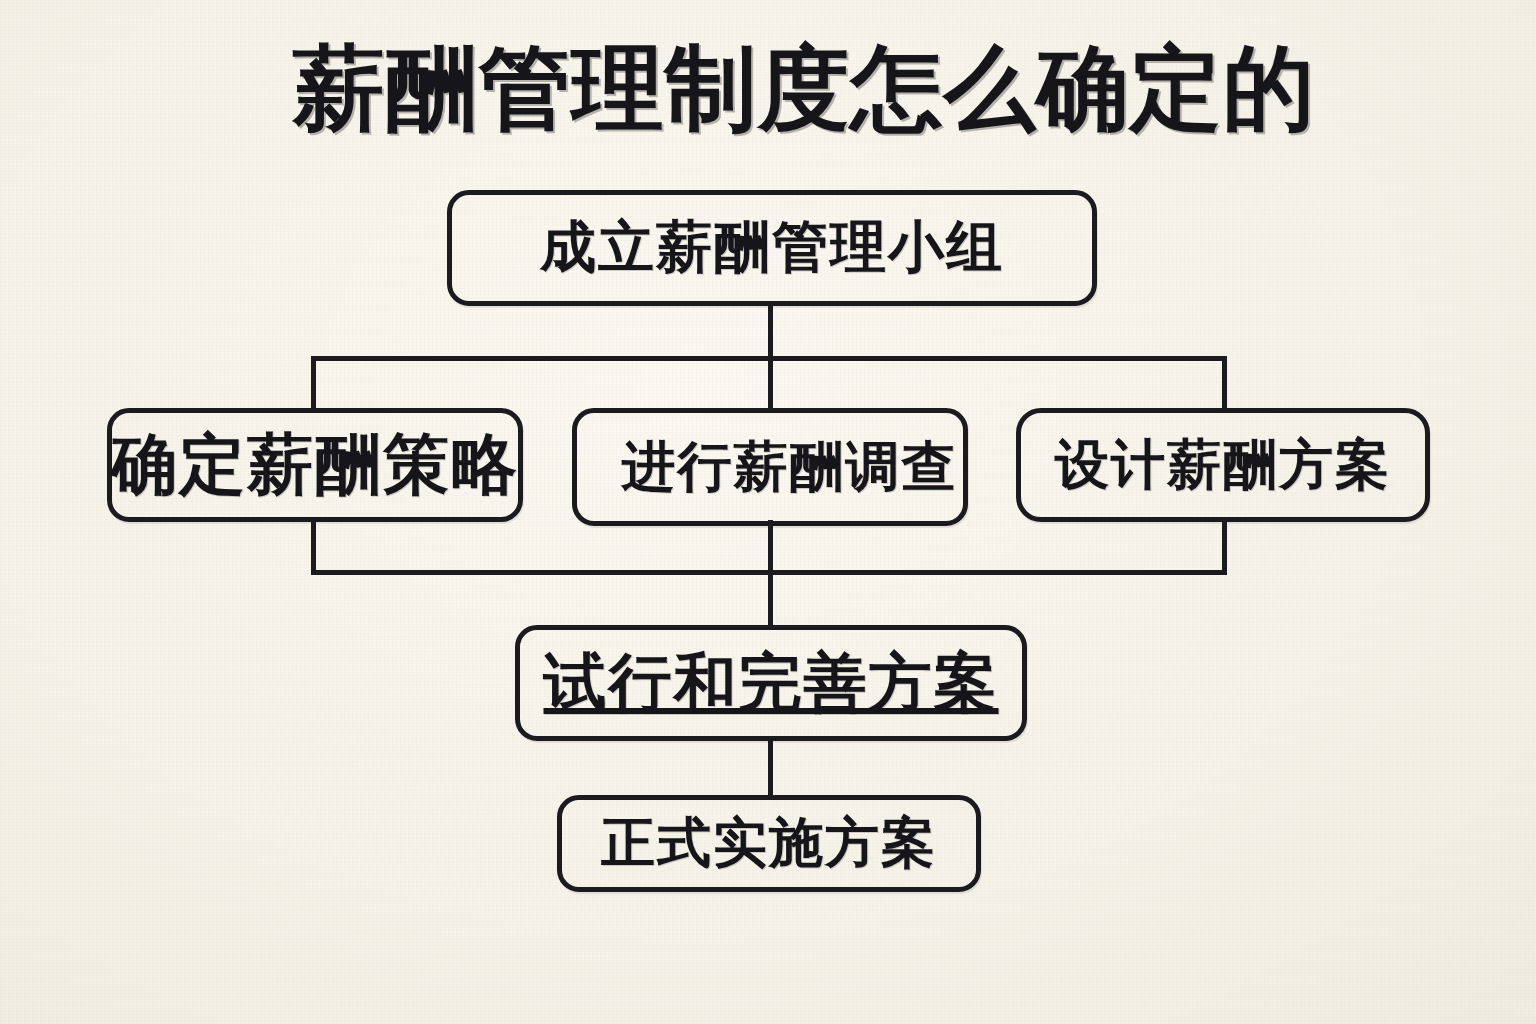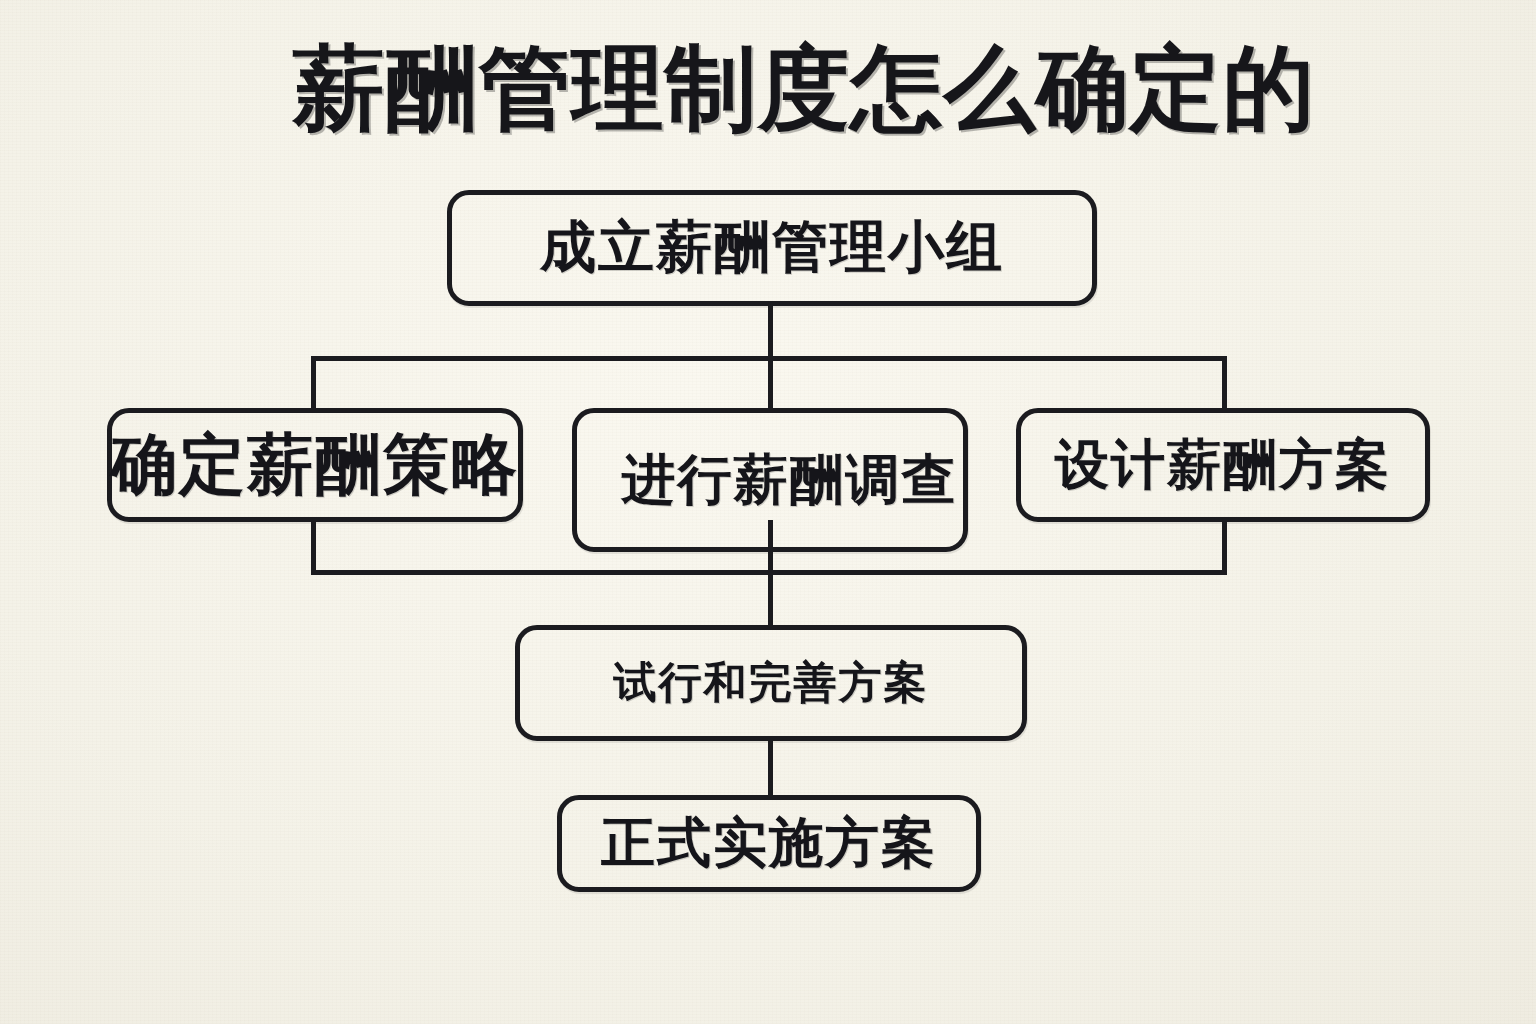--- a/index.html
+++ b/index.html
@@ -59,23 +59,23 @@
     white-space: nowrap;
     box-shadow: 1px 2px 0 rgba(35,35,35,0.10);
   }
   .node span {
     display: block;
     text-shadow: 1px 1px 0 rgba(40,40,40,0.20);
   }
 
   #node-root      { left: 447px;  top: 190px; width: 650px; height: 116px; font-size: 56px; }
   #node-strategy  { left: 107px;  top: 408px; width: 416px; height: 114px; font-size: 66px; }
-  #node-survey    { left: 572px;  top: 408px; width: 396px; height: 144px; font-size: 54px; padding-left: 39px; }
-  #node-design    { left: 1016px; top: 408px; width: 414px; height: 114px; font-size: 54px; }
-  #node-trial     { left: 515px;  top: 625px; width: 512px; height: 116px; font-size: 43px; }
+  #node-survey    { left: 572px;  top: 408px; width: 396px; height: 118px; font-size: 54px; padding-left: 39px; }
+  #node-design    { left: 1016px; top: 408px; width: 414px; height: 114px; font-size: 54px; border-radius: 25px; }
+  #node-trial     { left: 515px;  top: 625px; width: 512px; height: 116px; font-size: 63px; text-decoration: underline; }
   #node-implement { left: 557px;  top: 795px; width: 424px; height: 97px; font-size: 54px; }
 
   
   .conn {
     position: absolute;
     background: #1b1b1f;
   }
   .vline { width: 5px; }
   .hline { height: 5px; }
 

